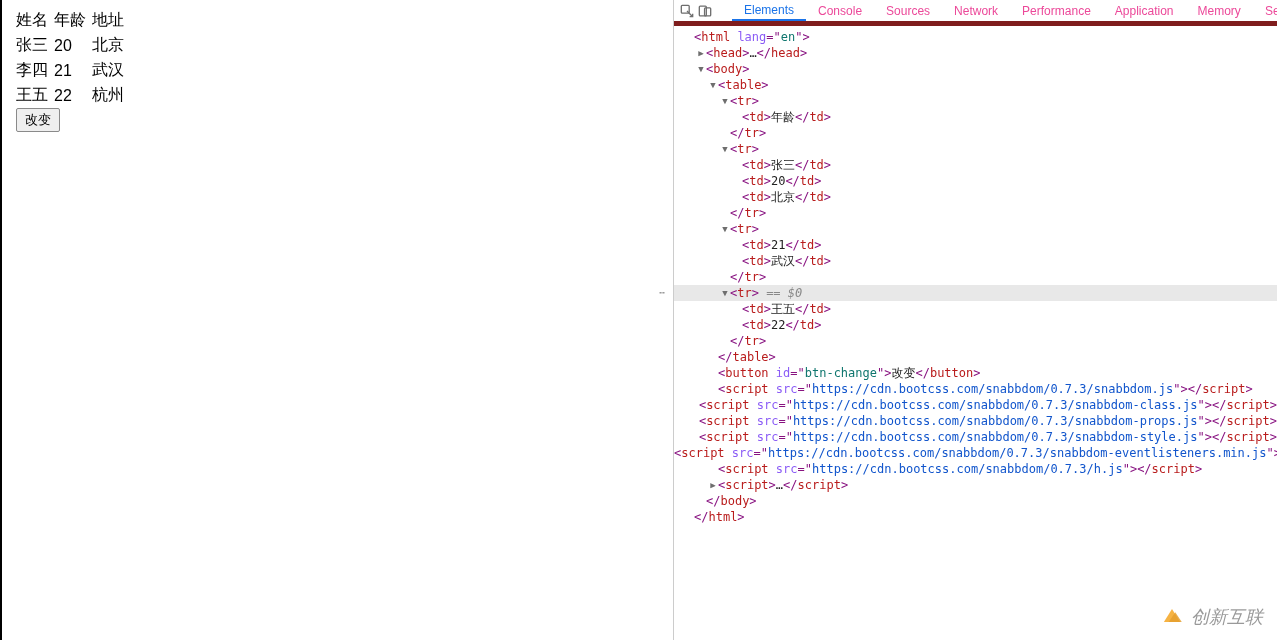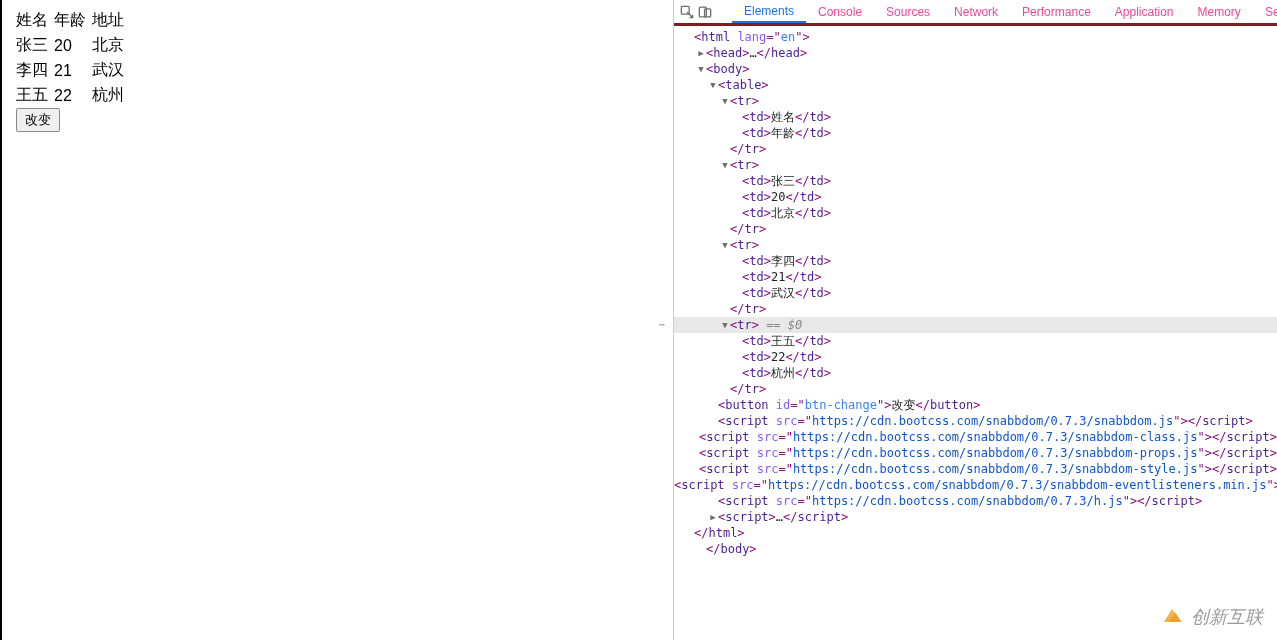--- a/index.html
+++ b/index.html
@@ -34,21 +34,21 @@
     background: #fff;
     font-family: "Segoe UI", Tahoma, sans-serif;
     color: #333;
   }
 
   
   .dt-toolbar {
     display: flex;
     align-items: center;
     height: 26px;
-    border-bottom: 3px solid #7f1d1d;
+    border-bottom: 5px solid #7f1d1d;
     padding: 0 6px;
     gap: 4px;
     font-size: 12px;
     color: #5a5a5a;
   }
   .dt-iconbtn {
     width: 24px; height: 20px;
     display: inline-flex;
     align-items: center; justify-content: center;
     cursor: pointer;
@@ -87,24 +87,24 @@
     width: 10px;
     display: inline-flex;
     align-items: center;
     justify-content: center;
     color: #6e6e6e;
     cursor: pointer;
     font-size: 9px;
   }
   .noarrow { width: 10px; display: inline-block; }
   .punct { color: #881280; }
-  .tag { color: #4c1d95; }
+  .tag { color: #b91c1c; }
   .attr-name { color: #8b5cf6; }
   .attr-eq { color: #881280; }
-  .attr-value { color: #3b82f6; }
+  .attr-value { color: #0f766e; }
   .textnode { color: #222; }
   .decl { color: #999; }
   .link { color: #1155cc; }
   .selmark { color: #888; font-style: italic; }
   .ellipsis-dots {
     position: absolute;
     left: -15px;
     color: #888;
     font-size: 10px;
   }
@@ -208,25 +208,20 @@
         <span><span class="punct">&lt;</span><span class="tag">table</span><span class="punct">&gt;</span></span>
       </div>
       <div class="row">
         <span class="pad p3"></span>
         <span class="arrow">▼</span>
         <span><span class="punct">&lt;</span><span class="tag">tr</span><span class="punct">&gt;</span></span>
       </div>
       <div class="row">
         <span class="pad p4"></span>
         <span class="noarrow"></span>
-        <span><span class="punct">&lt;</span><span class="tag">td</span><span class="punct">&gt;</span><span class="textnode">姓名</span><span class="punct">&lt;/</span><span class="tag">td</span><span class="punct">&gt;</span></span>
-      </div>
-      <div class="row">
-        <span class="pad p4"></span>
-        <span class="noarrow"></span>
         <span><span class="punct">&lt;</span><span class="tag">td</span><span class="punct">&gt;</span><span class="textnode">年龄</span><span class="punct">&lt;/</span><span class="tag">td</span><span class="punct">&gt;</span></span>
       </div>
       <div class="row">
         <span class="pad p3"></span>
         <span class="noarrow"></span>
         <span><span class="punct">&lt;/</span><span class="tag">tr</span><span class="punct">&gt;</span></span>
       </div>
       <div class="row">
         <span class="pad p3"></span>
         <span class="arrow">▼</span>
@@ -249,25 +244,20 @@
       </div>
       <div class="row">
         <span class="pad p3"></span>
         <span class="noarrow"></span>
         <span><span class="punct">&lt;/</span><span class="tag">tr</span><span class="punct">&gt;</span></span>
       </div>
       <div class="row">
         <span class="pad p3"></span>
         <span class="arrow">▼</span>
         <span><span class="punct">&lt;</span><span class="tag">tr</span><span class="punct">&gt;</span></span>
-      </div>
-      <div class="row">
-        <span class="pad p4"></span>
-        <span class="noarrow"></span>
-        <span><span class="punct">&lt;</span><span class="tag">td</span><span class="punct">&gt;</span><span class="textnode">李四</span><span class="punct">&lt;/</span><span class="tag">td</span><span class="punct">&gt;</span></span>
       </div>
       <div class="row">
         <span class="pad p4"></span>
         <span class="noarrow"></span>
         <span><span class="punct">&lt;</span><span class="tag">td</span><span class="punct">&gt;</span><span class="textnode">21</span><span class="punct">&lt;/</span><span class="tag">td</span><span class="punct">&gt;</span></span>
       </div>
       <div class="row">
         <span class="pad p4"></span>
         <span class="noarrow"></span>
         <span><span class="punct">&lt;</span><span class="tag">td</span><span class="punct">&gt;</span><span class="textnode">武汉</span><span class="punct">&lt;/</span><span class="tag">td</span><span class="punct">&gt;</span></span>
@@ -287,28 +277,28 @@
         <span class="pad p4"></span>
         <span class="noarrow"></span>
         <span><span class="punct">&lt;</span><span class="tag">td</span><span class="punct">&gt;</span><span class="textnode">王五</span><span class="punct">&lt;/</span><span class="tag">td</span><span class="punct">&gt;</span></span>
       </div>
       <div class="row">
         <span class="pad p4"></span>
         <span class="noarrow"></span>
         <span><span class="punct">&lt;</span><span class="tag">td</span><span class="punct">&gt;</span><span class="textnode">22</span><span class="punct">&lt;/</span><span class="tag">td</span><span class="punct">&gt;</span></span>
       </div>
       <div class="row">
-        <span class="pad p4"></span>
-        <span class="noarrow"></span>
-        <span><span class="punct">&lt;</span><span class="tag">td</span><span class="punct">&gt;</span><span class="textnode">杭州</span><span class="punct">&lt;/</span><span class="tag">td</span><span class="punct">&gt;</span></span>
-      </div>
-      <div class="row">
         <span class="pad p3"></span>
         <span class="noarrow"></span>
         <span><span class="punct">&lt;/</span><span class="tag">tr</span><span class="punct">&gt;</span></span>
+      </div>
+      <div class="row">
+        <span class="pad p2"></span>
+        <span class="noarrow"></span>
+        <span><span class="punct">&lt;/</span><span class="tag">table</span><span class="punct">&gt;</span></span>
       </div>
       <div class="row">
         <span class="pad p2"></span>
         <span class="noarrow"></span>
         <span><span class="punct">&lt;</span><span class="tag">button</span> <span class="attr-name">id</span><span class="attr-eq">=</span><span class="punct">"</span><span class="attr-value">btn-change</span><span class="punct">"</span><span class="punct">&gt;</span><span class="textnode">改变</span><span class="punct">&lt;/</span><span class="tag">button</span><span class="punct">&gt;</span></span>
       </div>
       <div class="row">
         <span class="pad p2"></span>
         <span class="noarrow"></span>
         <span><span class="punct">&lt;</span><span class="tag">script</span> <span class="attr-name">src</span><span class="attr-eq">=</span><span class="punct">"</span><span class="link">https://cdn.bootcss.com/snabbdom/0.7.3/snabbdom.js</span><span class="punct">"</span><span class="punct">&gt;</span><span class="punct">&lt;/</span><span class="tag">script</span><span class="punct">&gt;</span></span>
@@ -337,28 +327,28 @@
         <span class="pad p2"></span>
         <span class="noarrow"></span>
         <span><span class="punct">&lt;</span><span class="tag">script</span> <span class="attr-name">src</span><span class="attr-eq">=</span><span class="punct">"</span><span class="link">https://cdn.bootcss.com/snabbdom/0.7.3/h.js</span><span class="punct">"</span><span class="punct">&gt;</span><span class="punct">&lt;/</span><span class="tag">script</span><span class="punct">&gt;</span></span>
       </div>
       <div class="row">
         <span class="pad p2"></span>
         <span class="arrow">▶</span>
         <span><span class="punct">&lt;</span><span class="tag">script</span><span class="punct">&gt;</span><span class="textnode">…</span><span class="punct">&lt;/</span><span class="tag">script</span><span class="punct">&gt;</span></span>
       </div>
       <div class="row">
+        <span class="pad p1"></span>
+        <span class="noarrow"></span>
+        <span><span class="punct">&lt;/</span><span class="tag">body</span><span class="punct">&gt;</span></span>
+      </div>
+      <div class="row">
         <span class="pad p0"></span>
         <span class="noarrow"></span>
         <span><span class="punct">&lt;/</span><span class="tag">html</span><span class="punct">&gt;</span></span>
-      </div>
-      <div class="row">
-        <span class="pad p1"></span>
-        <span class="noarrow"></span>
-        <span><span class="punct">&lt;/</span><span class="tag">body</span><span class="punct">&gt;</span></span>
       </div>
     </div>
 </div>
 
 <div class="watermark">
   <span class="logo">
     <svg viewBox="0 0 32 32">
         <path d="M6 22 L16 6 L26 22 Z" fill="#f5a623"></path>
         <path d="M12 22 L20 10 L28 22 Z" fill="#e08e0b" opacity="0.85"></path>
       </svg>

